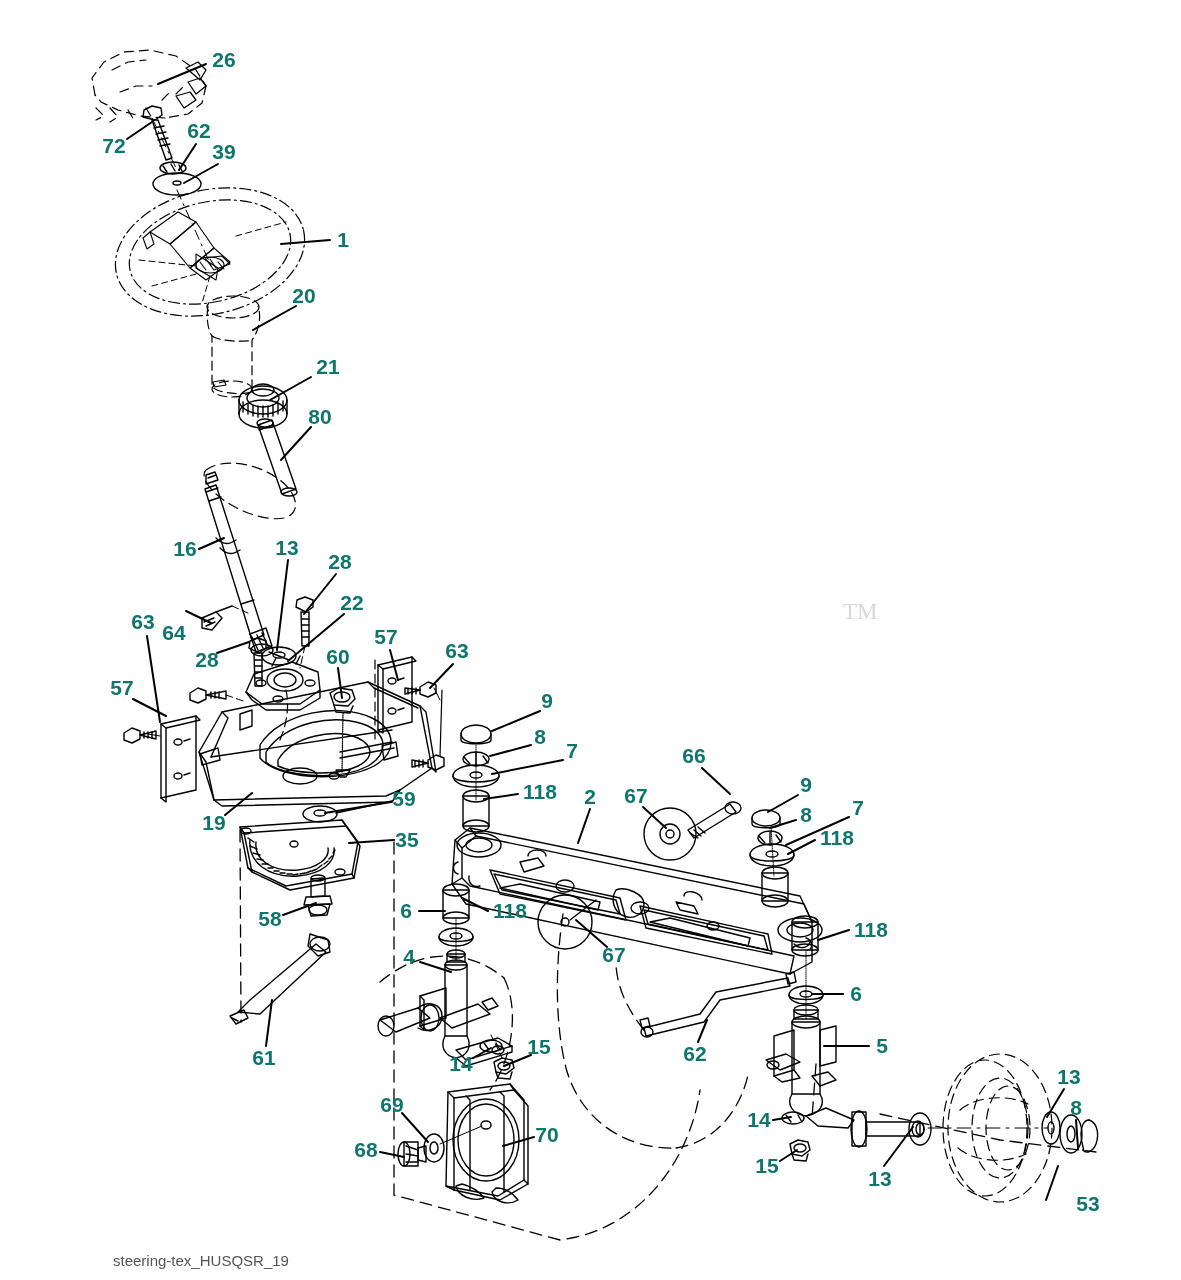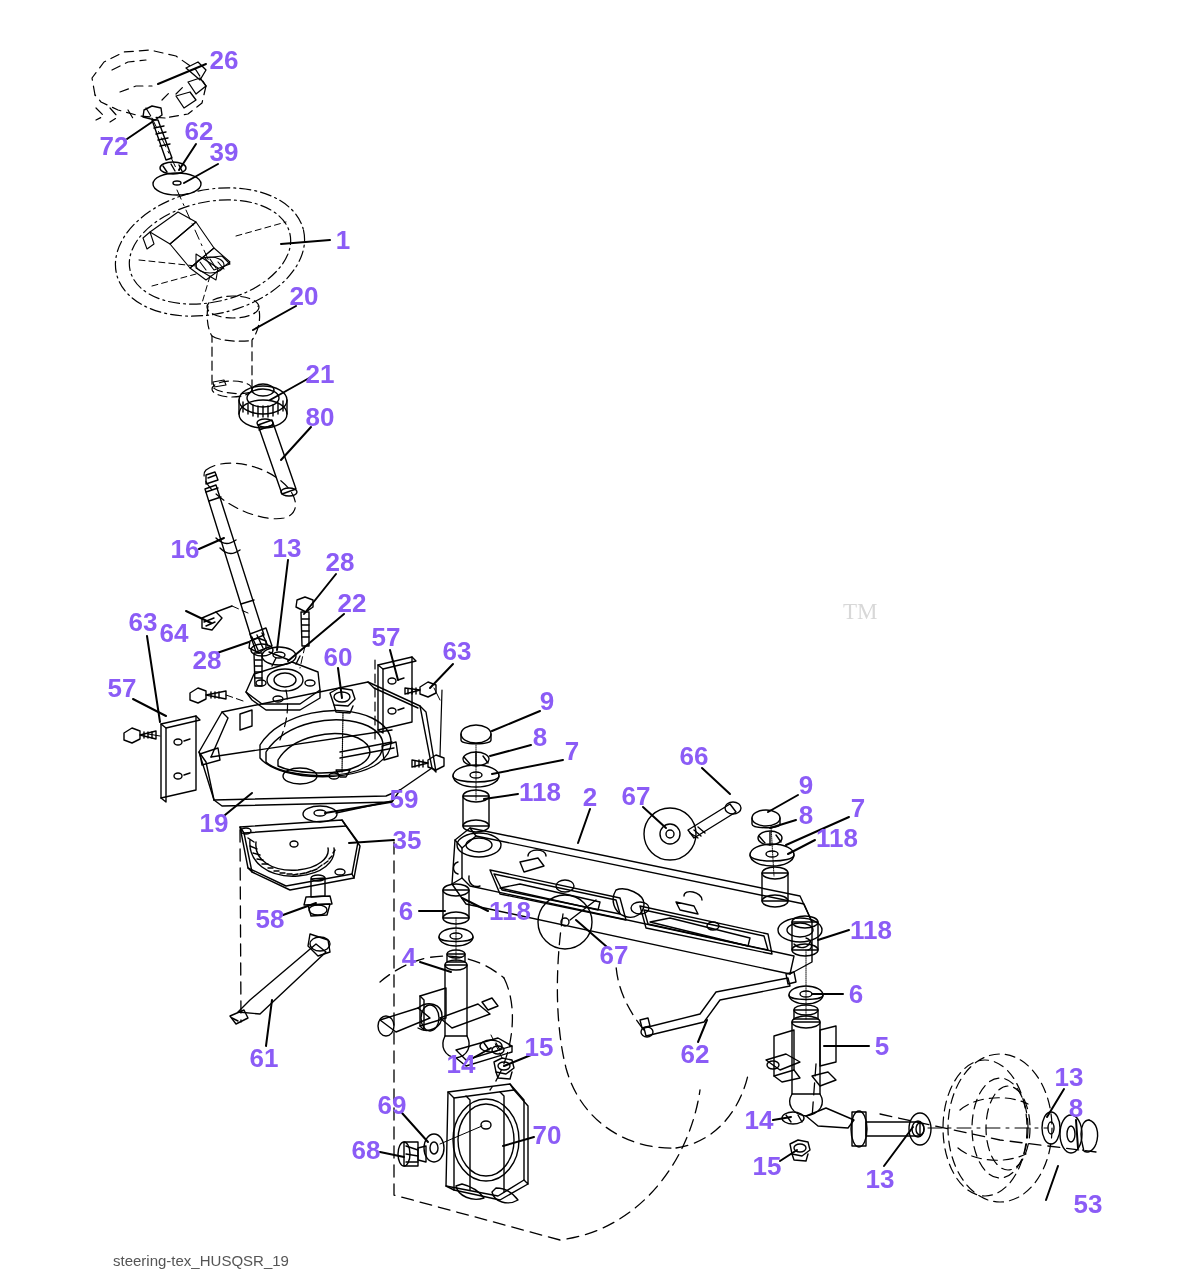--- a/index.html
+++ b/index.html
@@ -56,22 +56,22 @@
     font-size: 15px;
     color: #ararar;
     color: #555555;
     white-space: nowrap;
     margin-top: 48px;
   }
   .cal {
     position: absolute;
     font-family: "Liberation Sans", sans-serif;
     font-weight: bold;
-    font-size: 26px;
-    color: #8b5cf6;
+    font-size: 21px;
+    color: #0f766e;
     white-space: nowrap;
     user-select: none;
     transform: translate(-50%, -50%);
   }
 </style>
 </head>
 <body>
 
 <div id="page">
 
@@ -630,21 +630,21 @@
       <polyline points="380,1152 404,1157" fill="none" stroke="#000000" stroke-width="2" stroke-linecap="round"></polyline>
       <polyline points="534,1137 503,1146" fill="none" stroke="#000000" stroke-width="2" stroke-linecap="round"></polyline>
     </svg>
   <div id="callout-layer">
       <div class="cal" style="left: 224px; top: 60px;">26</div>
       <div class="cal" style="left: 114px; top: 146px;">72</div>
       <div class="cal" style="left: 199px; top: 131px;">62</div>
       <div class="cal" style="left: 224px; top: 152px;">39</div>
       <div class="cal" style="left: 343px; top: 240px;">1</div>
       <div class="cal" style="left: 304px; top: 296px;">20</div>
-      <div class="cal" style="left: 320px; top: 367px; margin-top: 7px;">21</div>
+      <div class="cal" style="left: 328px; top: 367px;">21</div>
       <div class="cal" style="left: 320px; top: 417px;">80</div>
       <div class="cal" style="left: 185px; top: 549px;">16</div>
       <div class="cal" style="left: 287px; top: 548px;">13</div>
       <div class="cal" style="left: 340px; top: 562px;">28</div>
       <div class="cal" style="left: 174px; top: 633px;">64</div>
       <div class="cal" style="left: 143px; top: 622px;">63</div>
       <div class="cal" style="left: 207px; top: 660px;">28</div>
       <div class="cal" style="left: 352px; top: 603px;">22</div>
       <div class="cal" style="left: 338px; top: 657px;">60</div>
       <div class="cal" style="left: 386px; top: 637px;">57</div>

